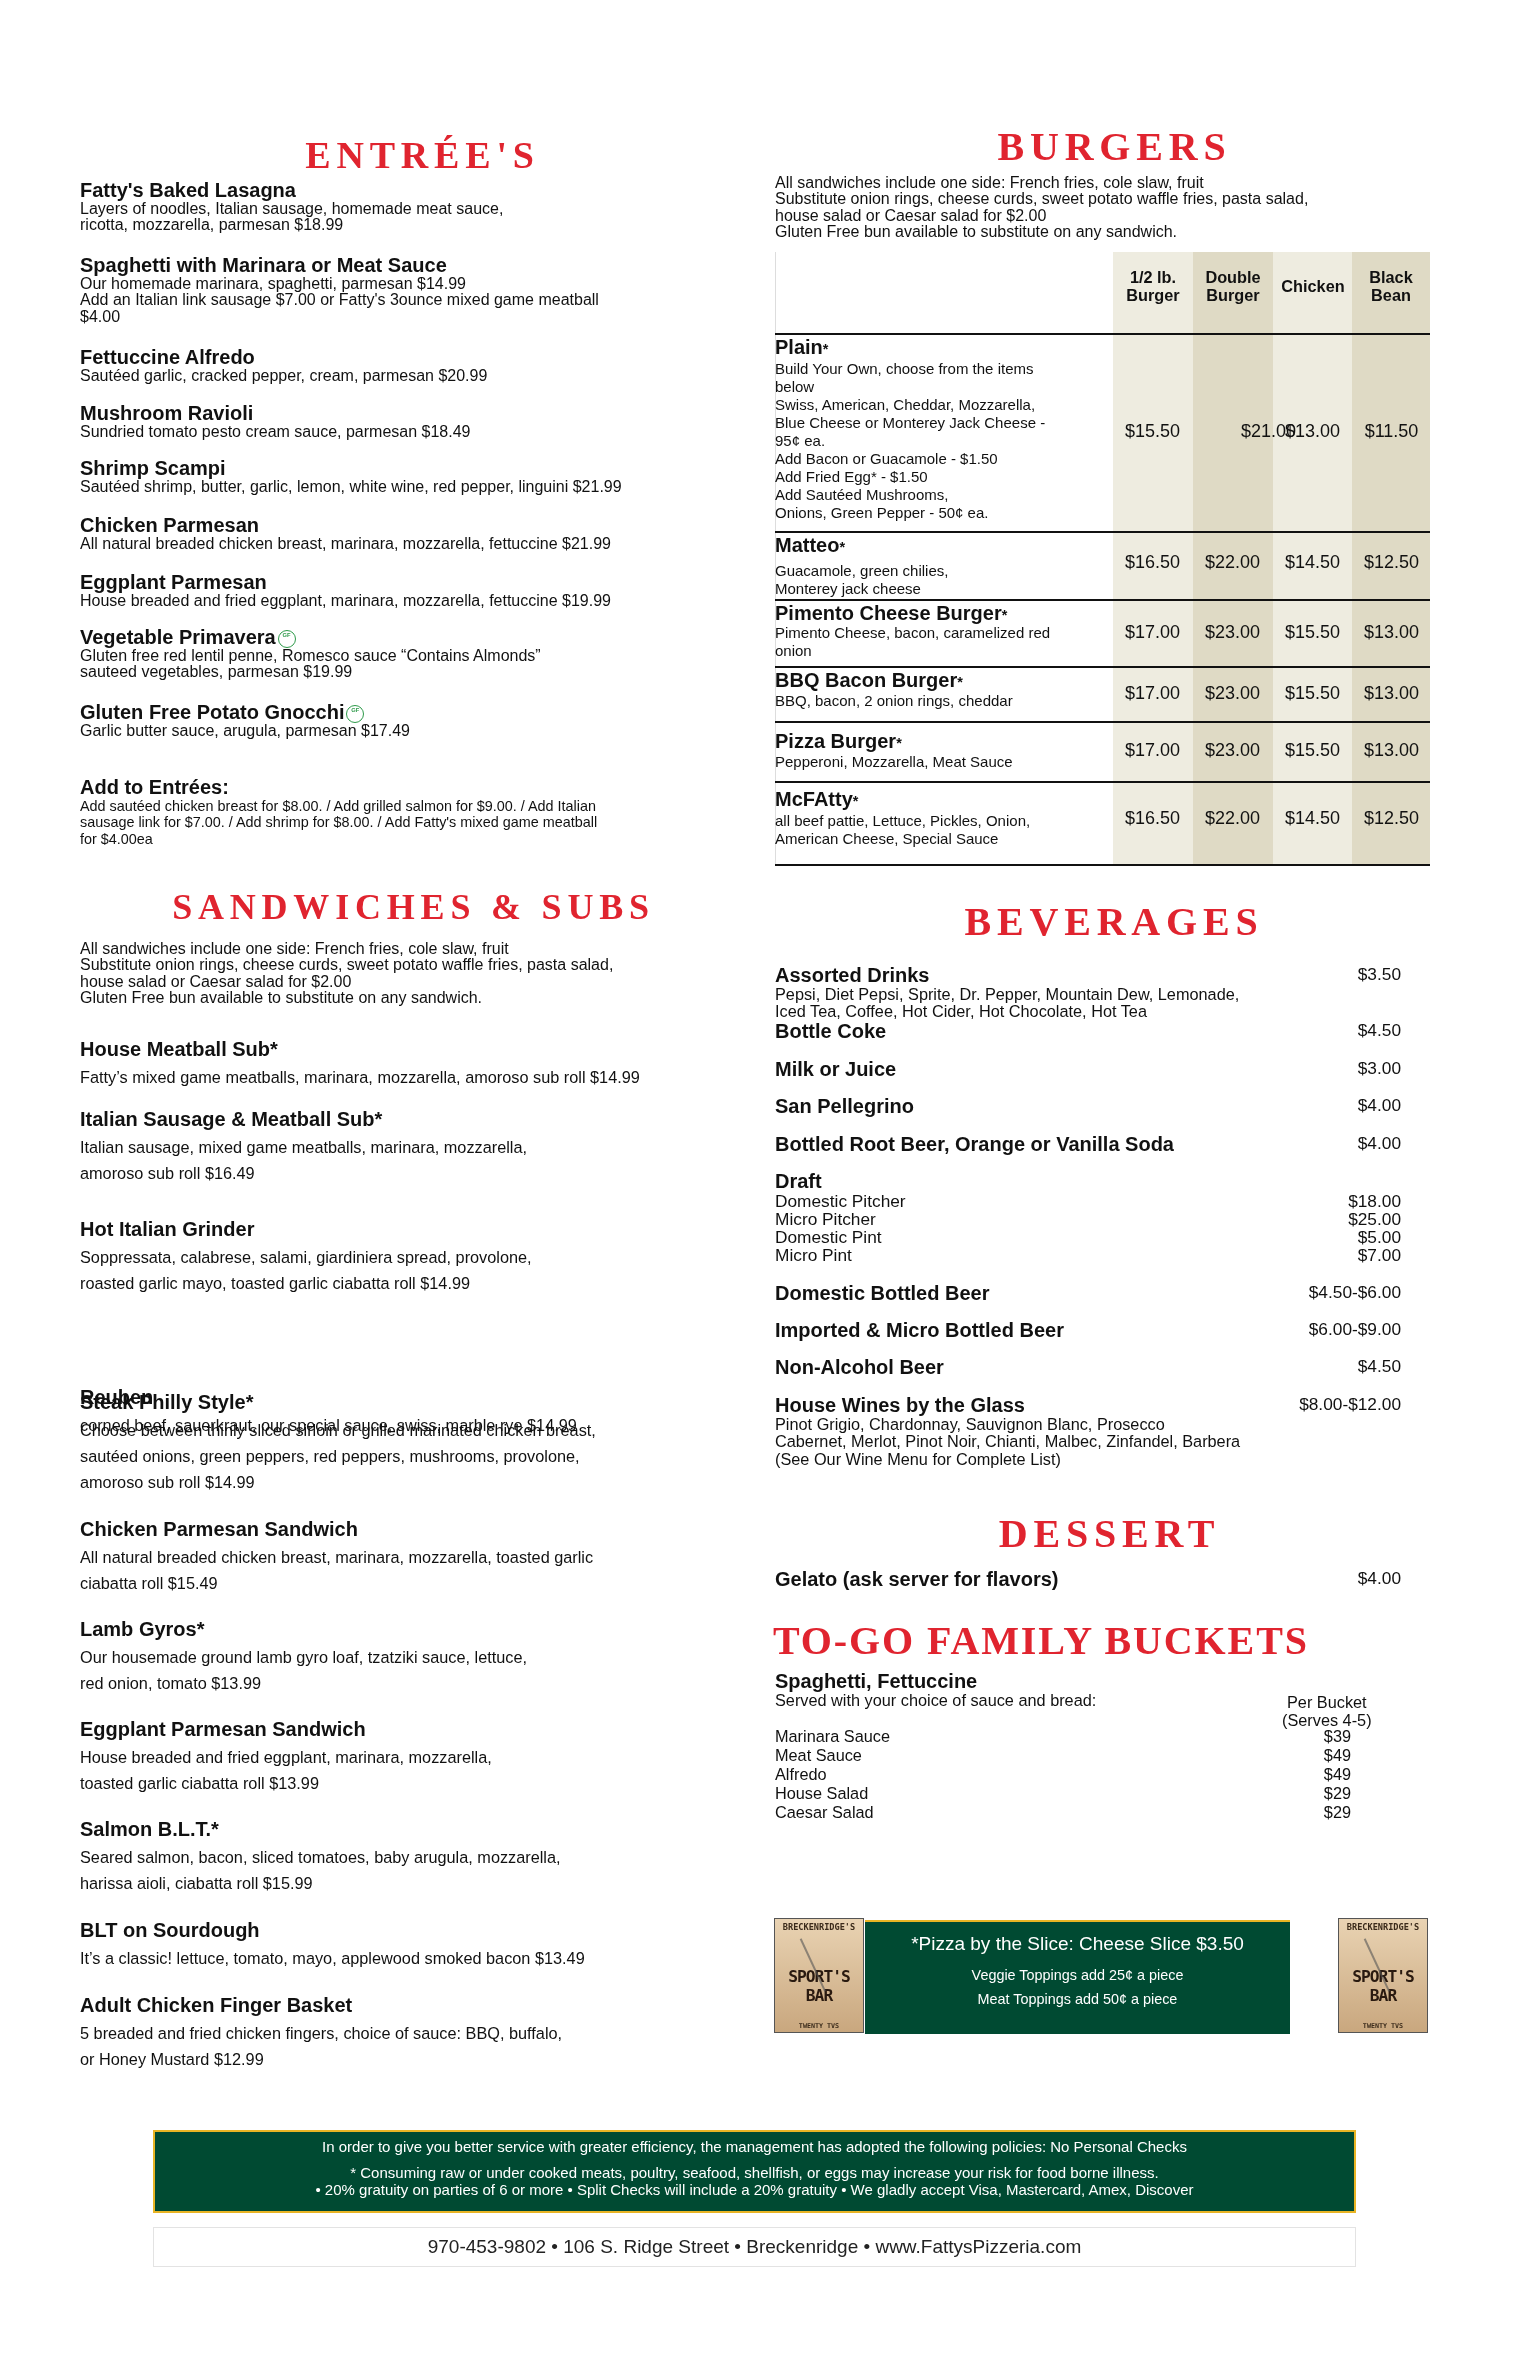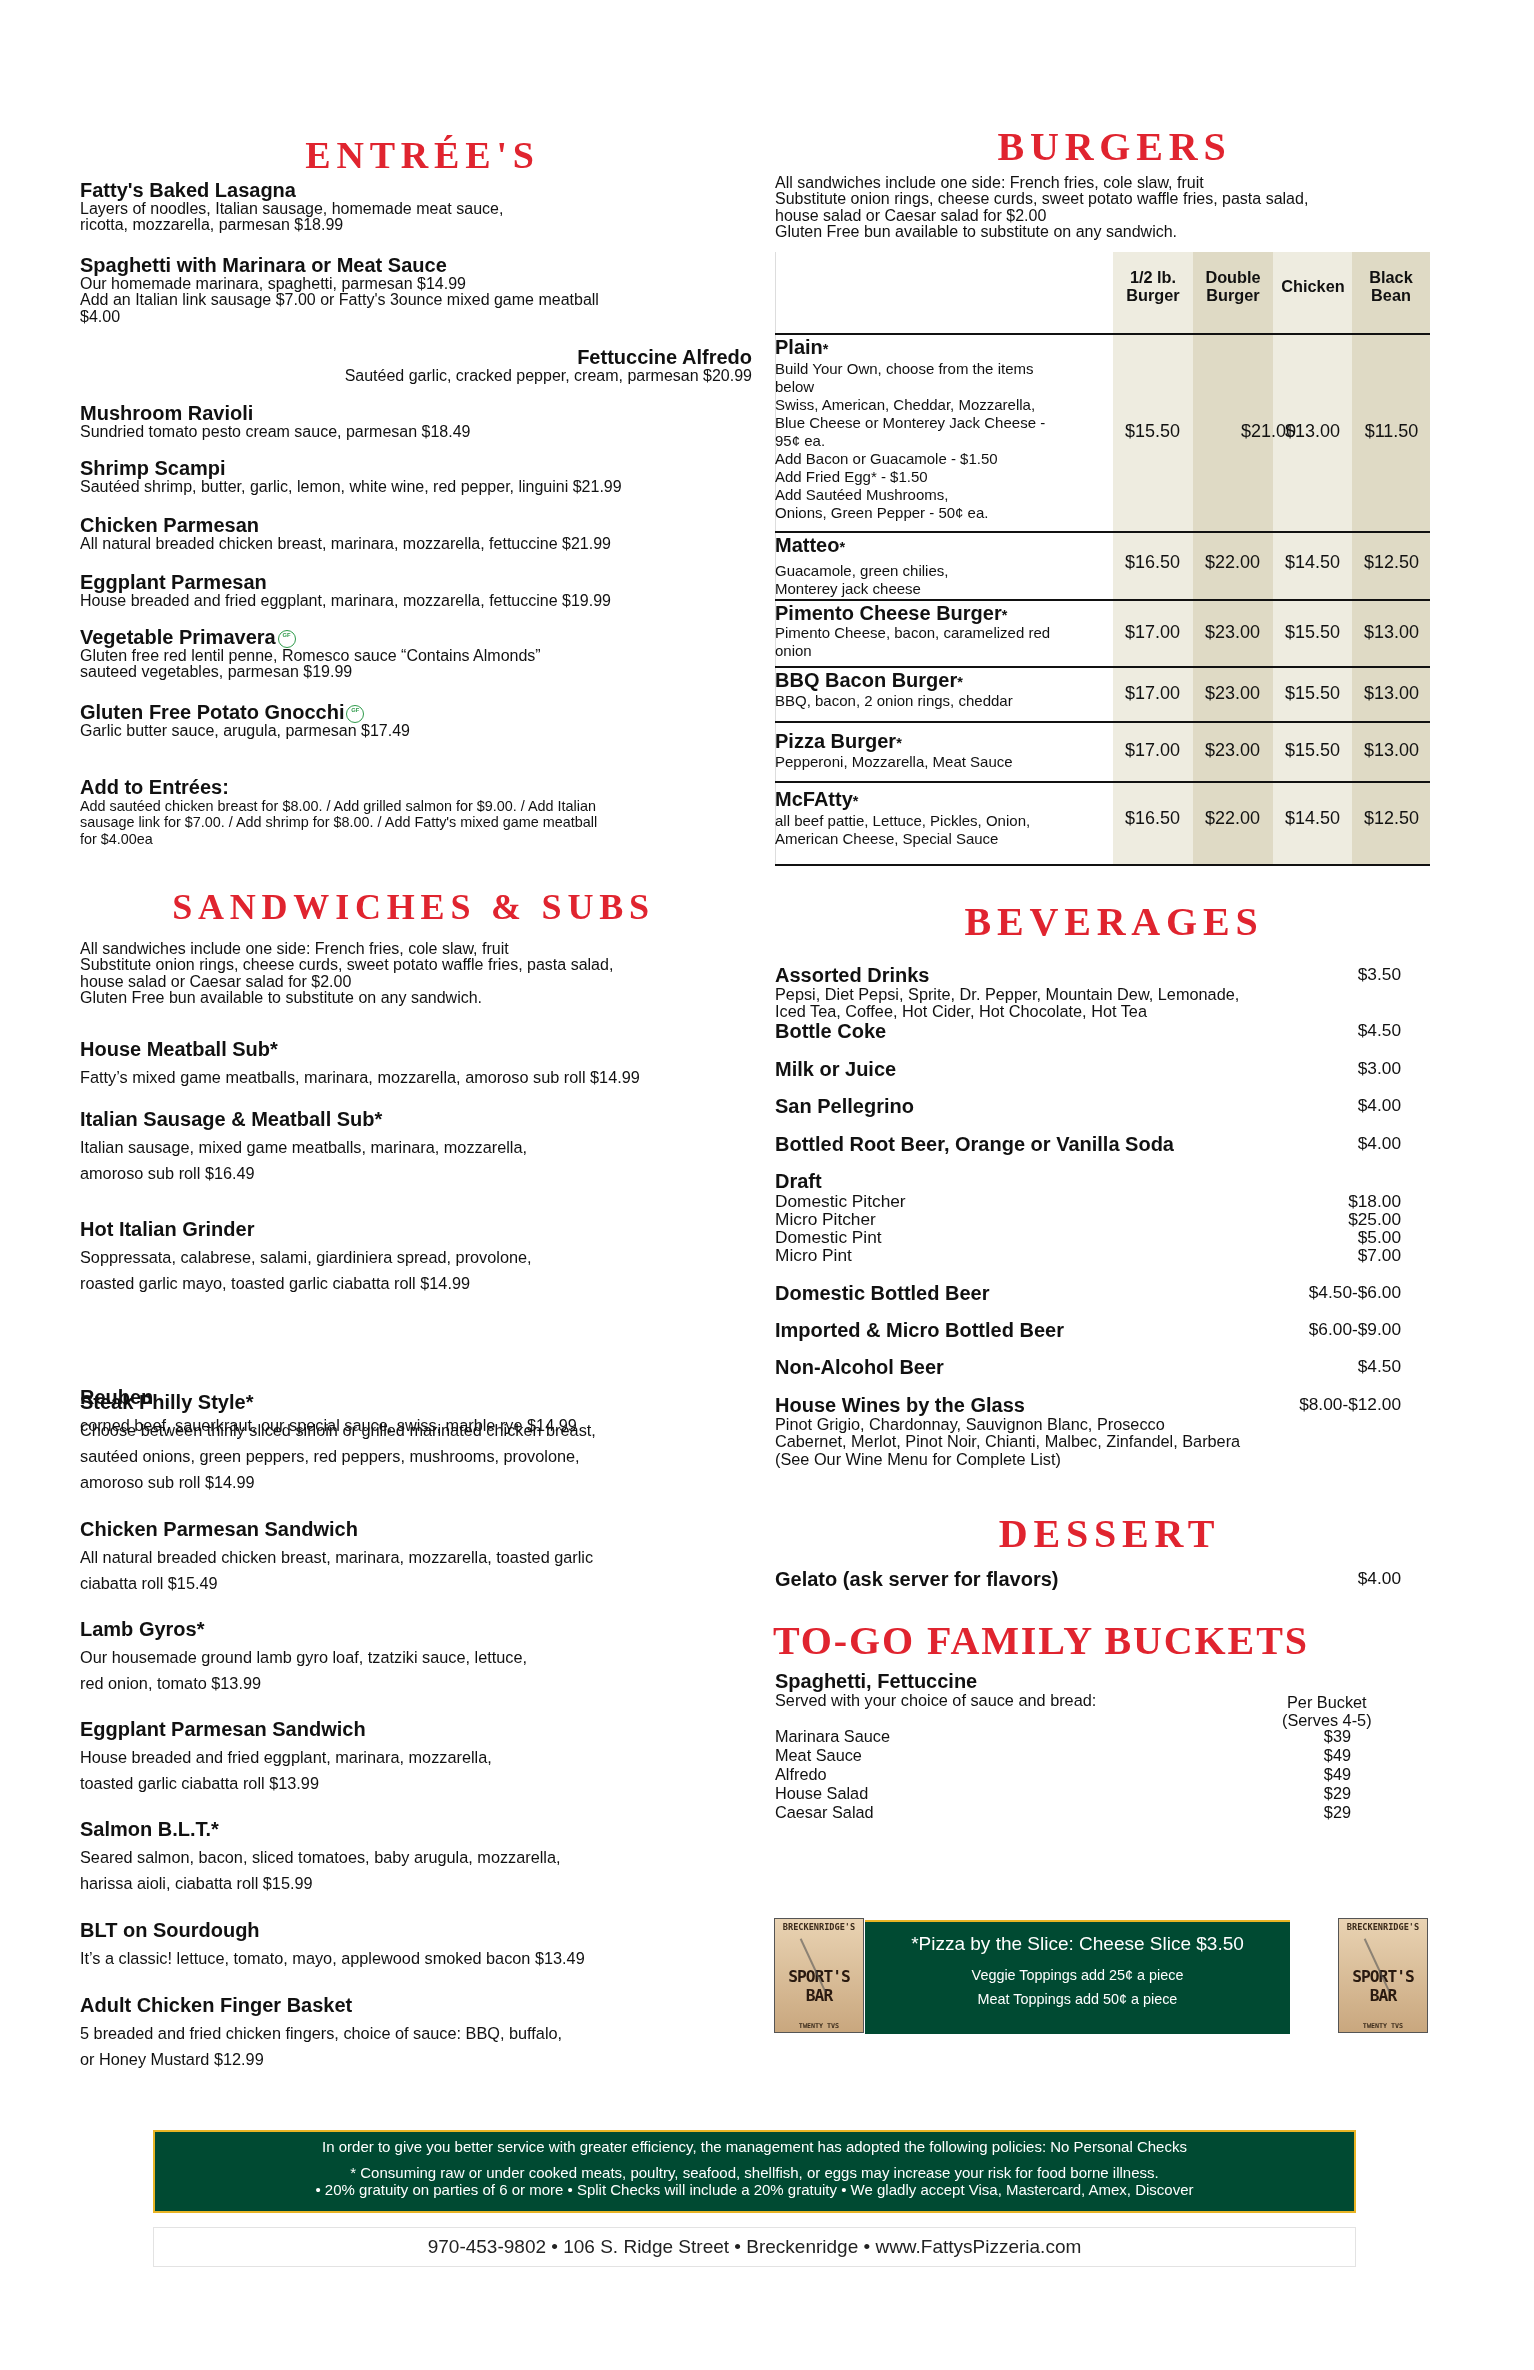--- a/index.html
+++ b/index.html
@@ -43,21 +43,21 @@
   <div class="name">Fatty's Baked Lasagna</div>
   <div class="desc">Layers of noodles, Italian sausage, homemade meat sauce,</div>
   <div class="desc">ricotta, mozzarella, parmesan  $18.99</div>
 </div>
 <div class="item" style="top:254px;">
   <div class="name">Spaghetti with Marinara or Meat Sauce</div>
   <div class="desc">Our homemade marinara, spaghetti, parmesan  $14.99</div>
   <div class="desc">Add an Italian link sausage $7.00 or Fatty's 3ounce mixed game meatball</div>
   <div class="desc">$4.00</div>
 </div>
-<div class="item" style="top:346px;text-align:right;">
+<div class="item" style="top:346px;">
   <div class="name">Fettuccine Alfredo</div>
   <div class="desc">Sautéed garlic, cracked pepper, cream, parmesan  $20.99</div>
 </div>
 <div class="item" style="top:402px;">
   <div class="name">Mushroom Ravioli</div>
   <div class="desc">Sundried tomato pesto cream sauce, parmesan  $18.49</div>
 </div>
 <div class="item" style="top:457px;">
   <div class="name">Shrimp Scampi</div>
   <div class="desc">Sautéed shrimp, butter, garlic, lemon, white wine, red pepper, linguini  $21.99</div>

